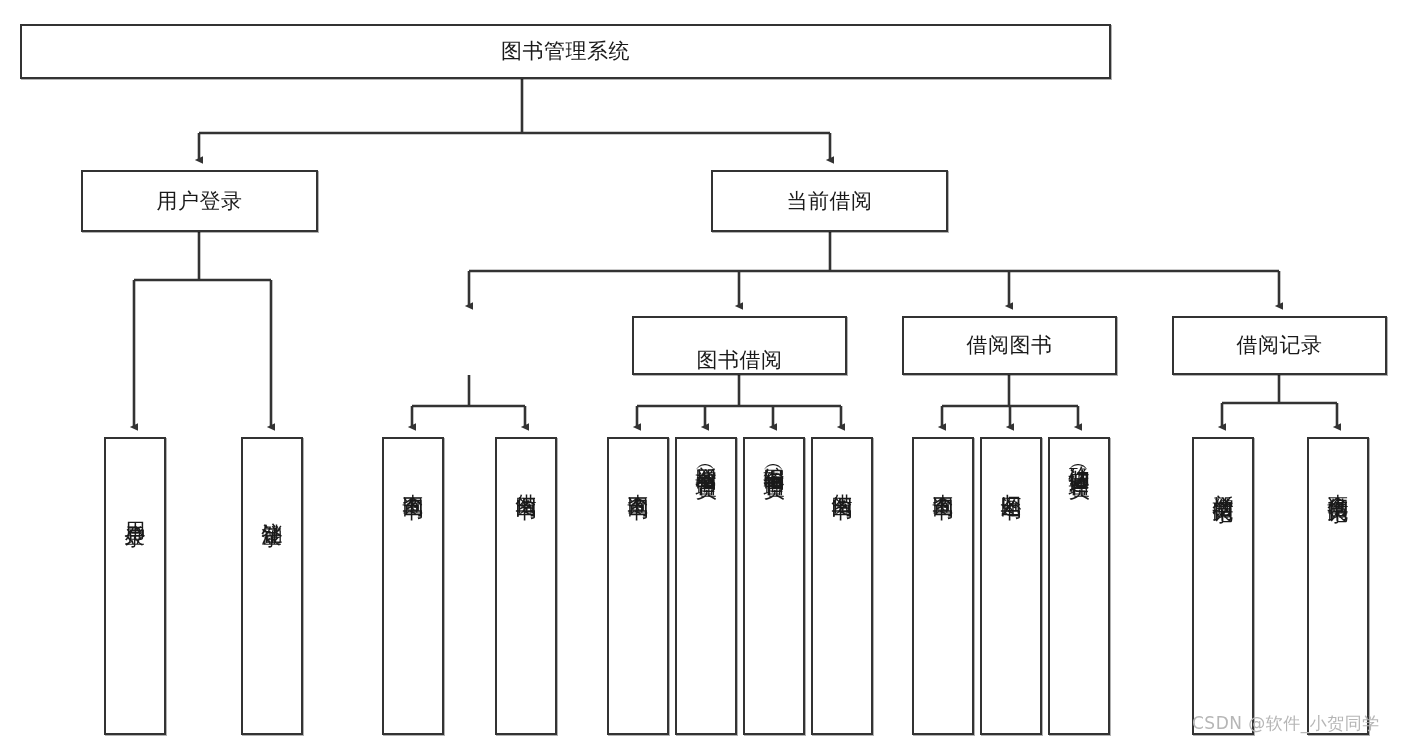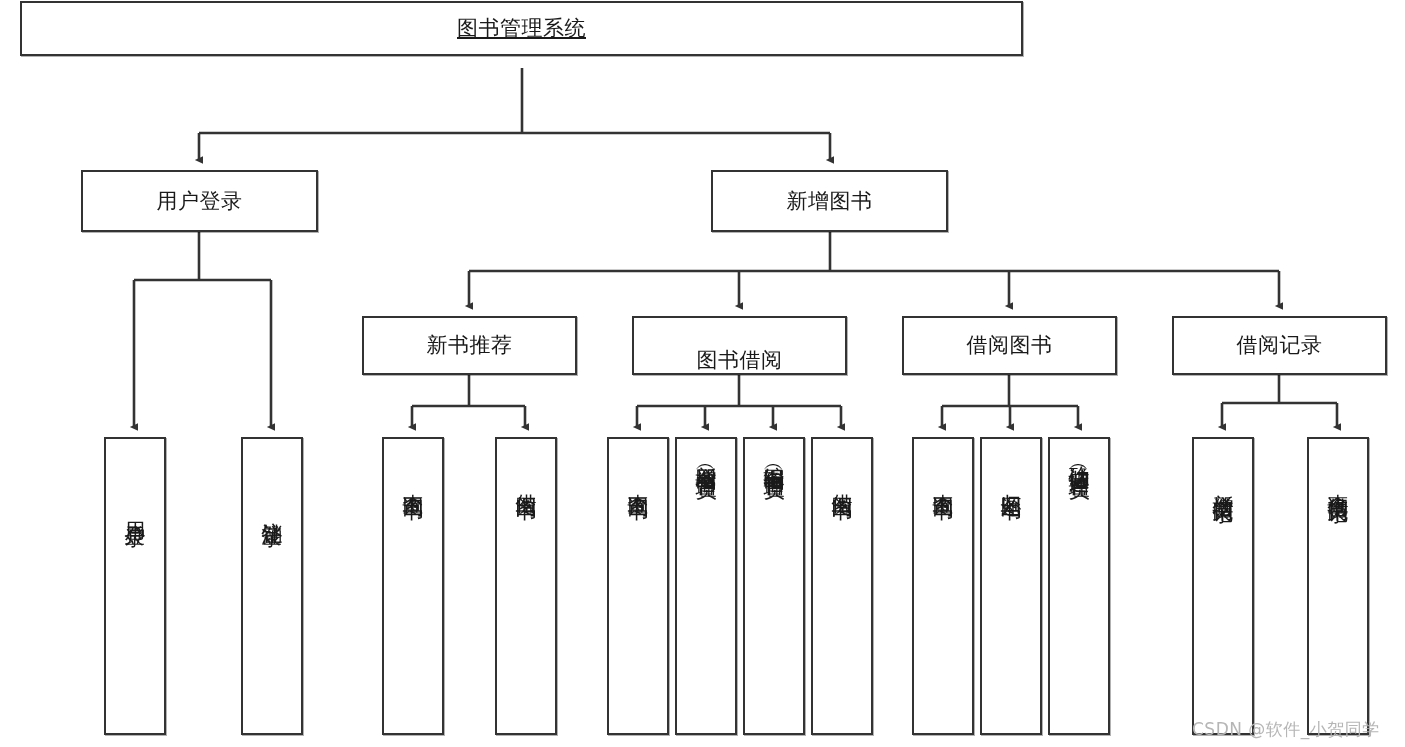--- a/index.html
+++ b/index.html
@@ -73,21 +73,20 @@
     margin-top: 28px;
   }
   .watermark {
     position: absolute;
     left: 1192px;
     top: 712px;
     font-size: 17px;
     color: #b6b6b6;
     white-space: nowrap;
     letter-spacing: 0.5px;
-    margin-top: 6px;
   }
 </style>
 </head>
 <body>
 
 <div id="diagram-root">
 
   <svg id="edge-layer" width="1405" height="747" viewBox="0 0 1405 747" xmlns="http://www.w3.org/2000/svg">
     <defs>
       <marker id="arrowhead" markerWidth="9" markerHeight="9" refX="4.2" refY="4.4" orient="auto" markerUnits="userSpaceOnUse">
@@ -132,34 +131,31 @@
       <path d="M1010,406 L1010,427" marker-end="url(#arrowhead)"></path>
       <path d="M1078,406 L1078,427" marker-end="url(#arrowhead)"></path>
 
       <path d="M1279,375 L1279,403"></path>
       <path d="M1222,403 L1337,403"></path>
       <path d="M1222,403 L1222,427" marker-end="url(#arrowhead)"></path>
       <path d="M1337,403 L1337,427" marker-end="url(#arrowhead)"></path>
     </g>
   </svg>
 
-  <div class="node root horizontal" style="left:20px; top:1px; width:1003px; height:55px;text-decoration:underline;">
+  <div class="node root horizontal" style="left:20px; top:24px; width:1091px; height:55px;">
     <span class="node-label">图书管理系统</span>
   </div>
 
   <div class="node horizontal" style="left:81px; top:170px; width:237px; height:62px;">
     <span class="node-label">用户登录</span>
   </div>
   <div class="node horizontal" style="left:711px; top:170px; width:237px; height:62px;">
-    <span class="node-label">新增图书</span>
-  </div>
-
-  <div class="node horizontal" style="left:362px; top:316px; width:215px; height:59px;">
-    <span class="node-label">新书推荐</span>
-  </div>
+    <span class="node-label">当前借阅</span>
+  </div>
+
   <div class="node horizontal" style="left:632px; top:316px; width:215px; height:59px;align-items:flex-end;">
     <span class="node-label">图书借阅</span>
   </div>
   <div class="node horizontal" style="left:902px; top:316px; width:215px; height:59px;">
     <span class="node-label">借阅图书</span>
   </div>
   <div class="node horizontal" style="left:1172px; top:316px; width:215px; height:59px;">
     <span class="node-label">借阅记录</span>
   </div>
 

